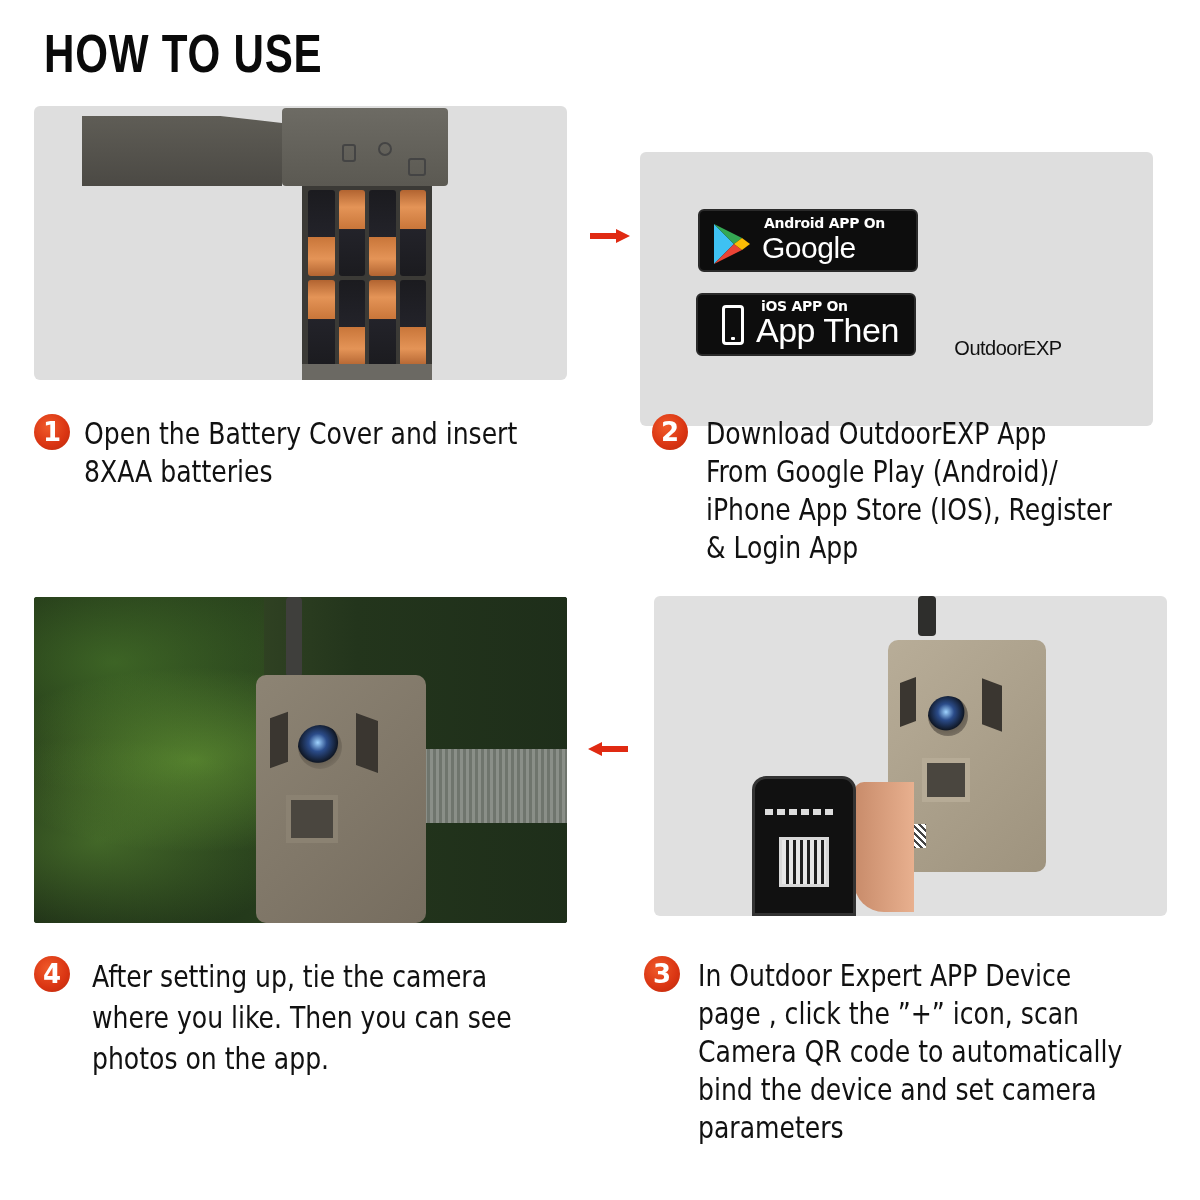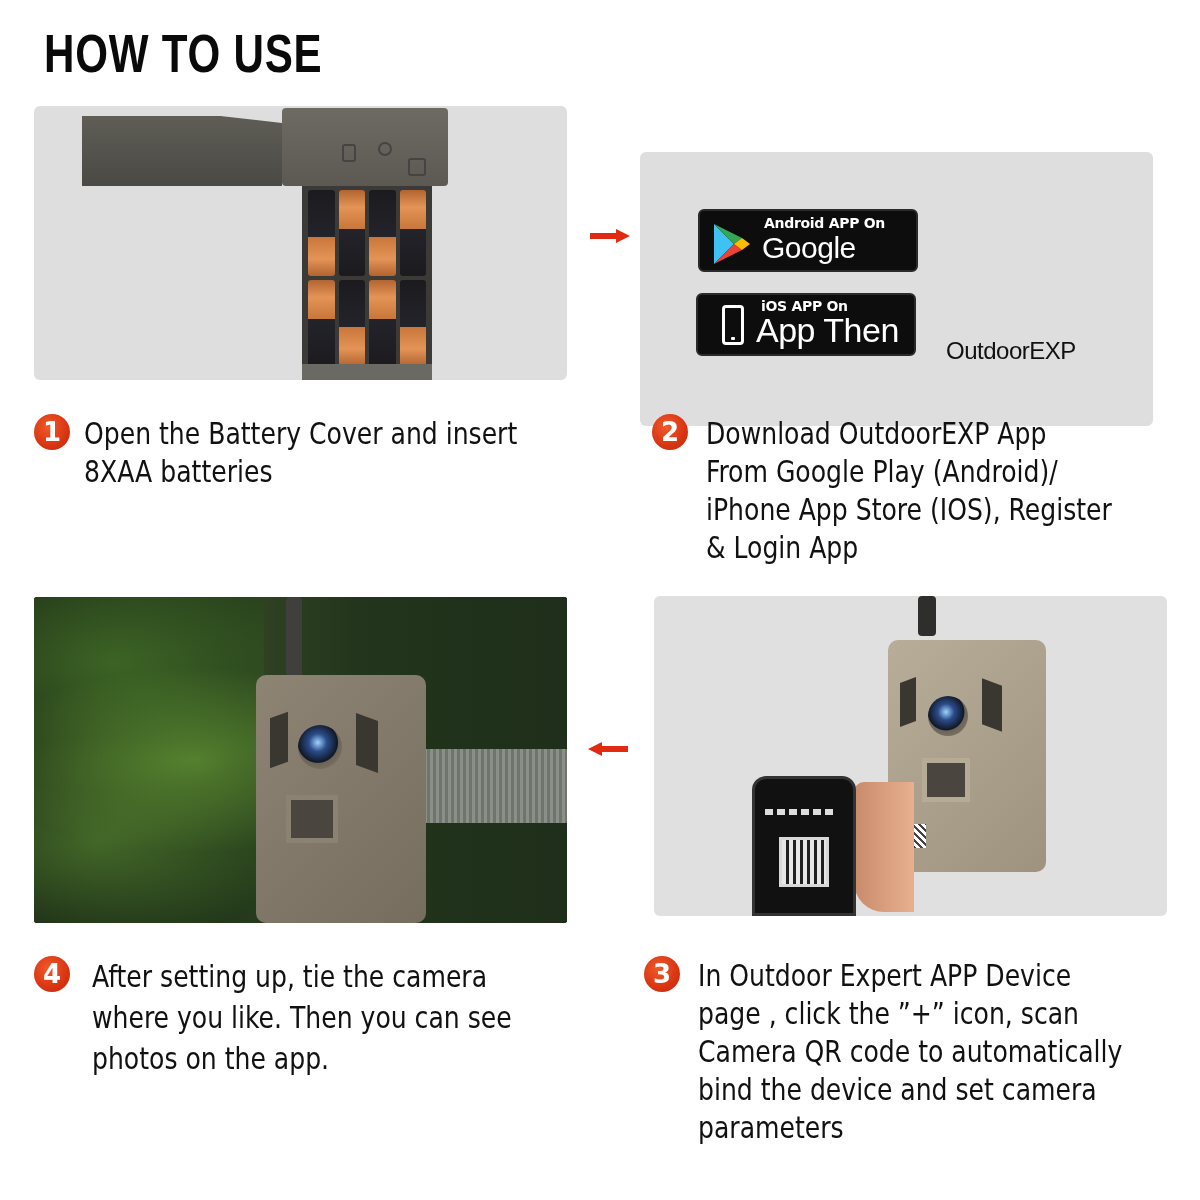--- a/index.html
+++ b/index.html
@@ -64,21 +64,21 @@
     .gp-icon { position: absolute; left: 12px; top: 11px; }
     .phone-icon { position: absolute; left: 24px; top: 10px; width: 22px; height: 40px; border: 3px solid #fff; border-radius: 4px; }
     .phone-icon::after { content: ""; position: absolute; left: 6px; bottom: 2px; width: 4px; height: 3px; background: #fff; border-radius: 1px; }
 
     .logo-box {
       position: absolute; left: 304px; top: 57px; width: 127px; height: 117px;
       background: #fcfcfc; border-radius: 5px;
     }
     .logo-label {
       position: absolute; left: 306px; top: 185px; width: 124px; text-align: center;
-      font-family: "Liberation Sans", sans-serif; font-size: 24px; color: #111; letter-spacing: -0.5px;
+      font-family: "Liberation Sans", sans-serif; font-size: 20px; color: #111; letter-spacing: -0.5px;
     }
 
     
     .cam-top {
       position: absolute; left: 248px; top: 2px; width: 166px; height: 78px;
       background: linear-gradient(#6d6b64, #5b5952); border-radius: 4px;
     }
     .cam-lid {
       position: absolute; left: 48px; top: 10px; width: 200px; height: 70px;
       background: linear-gradient(#5f5d56, #4b4944); clip-path: polygon(0 0, 28% 0, 38% -10%, 100% 10%, 100% 100%, 0 100%);

